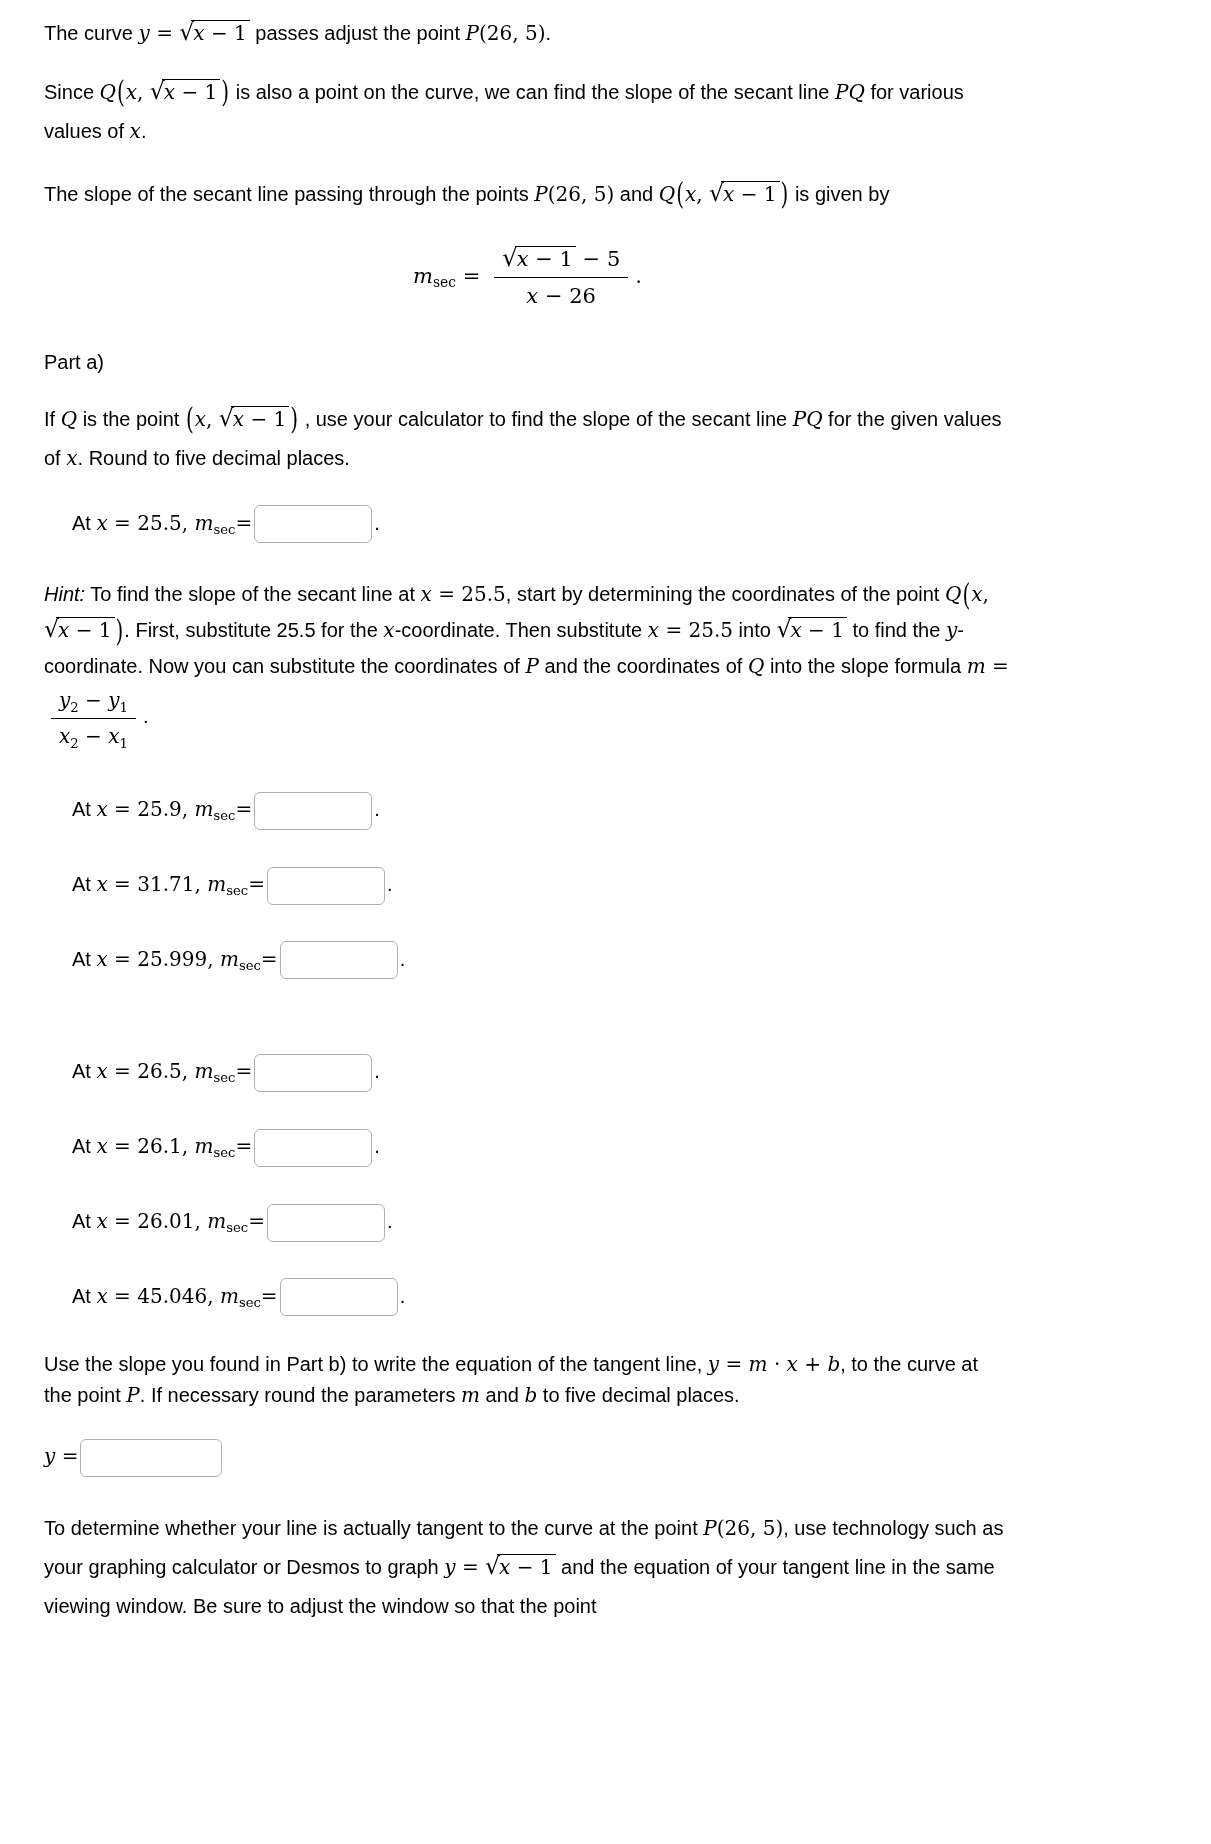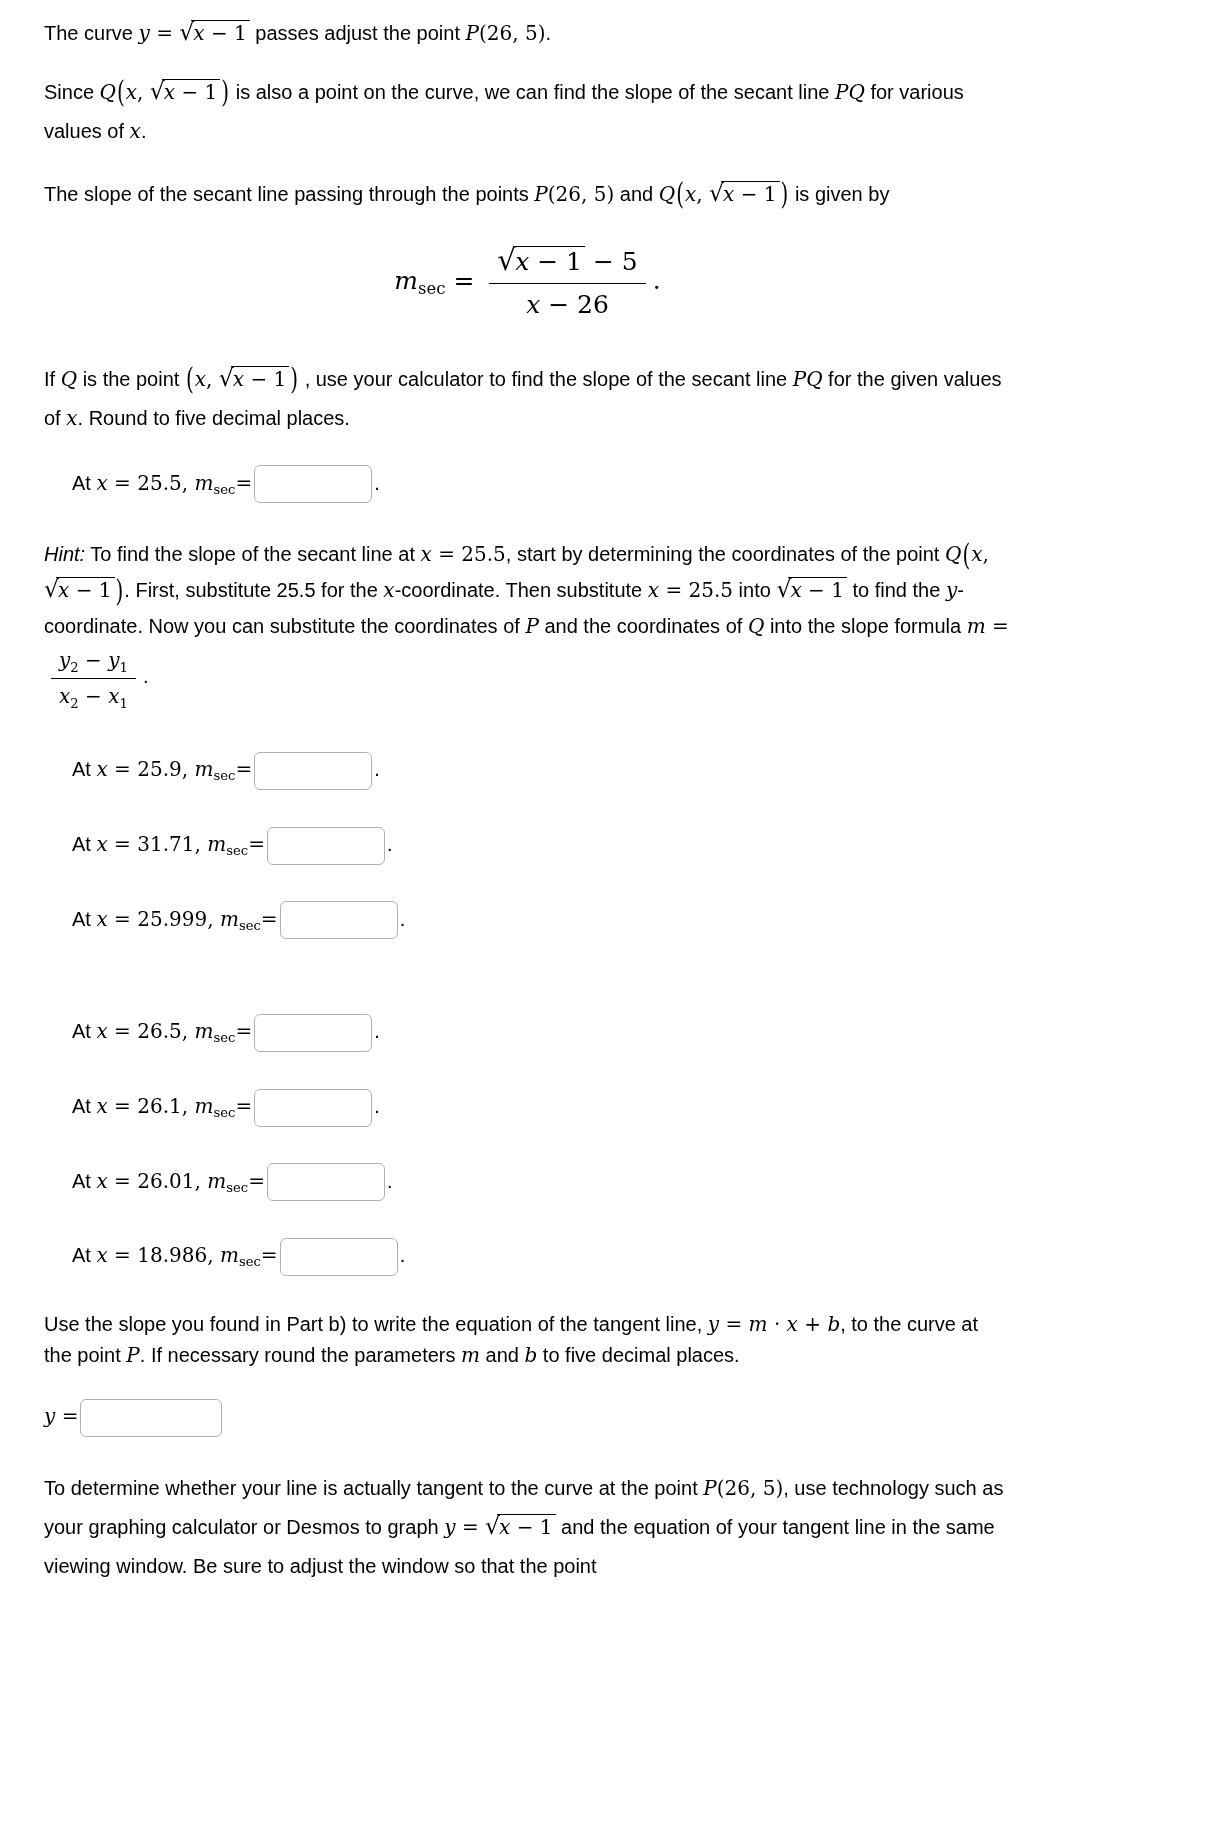--- a/index.html
+++ b/index.html
@@ -23,21 +23,21 @@
   .msub { font-family: "DejaVu Serif", serif; font-style: normal; font-size: 0.66em; vertical-align: -0.28em; }
   sub.msub2 { font-family: "DejaVu Serif", serif; font-style: normal; font-size: 0.66em; line-height: 0; }
   .bigp { font-family: "DejaVu Serif", serif; font-style: normal; display: inline-block; transform: scaleY(1.5); padding: 0 1px; }
   .sqrt { font-family: "DejaVu Serif", serif; white-space: nowrap; }
   .rad { font-style: normal; font-size: 1.18em; line-height: 1; }
   .radicand { border-top: 1.5px solid #000; margin-left: -3px; padding: 0 3px 0 2px; }
   .frac { display: inline-block; vertical-align: middle; text-align: center; font-family: "DejaVu Serif", serif; margin: 0 7px; line-height: 1.35; }
   .frac .num { display: block; border-bottom: 1.5px solid #000; padding: 3px 8px 4px; }
   .frac .den { display: block; padding: 4px 8px 2px; }
 
-  .display-formula { text-align: center; font-size: 25px; margin: 28px 0 36px; }
+  .display-formula { text-align: center; font-size: 21px; margin: 28px 0 36px; }
 
   .part-heading { margin: 38px 0 26px 0; }
 
   .answer-row { margin: 0 0 26px 28px; line-height: 42px; }
   .answer-row.gap-above { margin-top: 64px; }
   .answer-line { margin: 10px 0 32px 0; line-height: 42px; }
 
   .answer-box {
     width: 118px; height: 38px;
     border: 1px solid #b0b0b0;
@@ -61,40 +61,41 @@
 <div class="content">
 
   <p class="para"><span>The curve </span><span class="mi">y</span><span class="mr"> = </span><span class="sqrt"><span class="rad">√</span><span class="radicand"><span class="mi">x</span><span class="mr"> − 1</span></span></span><span> passes adjust the point </span><span class="mi">P</span><span class="mr">(26, 5)</span><span>.</span></p>
 
   <p class="para roomy"><span>Since </span><span class="mi">Q</span><span class="bigp">(</span><span class="mi">x</span><span class="mr">, </span><span class="sqrt"><span class="rad">√</span><span class="radicand"><span class="mi">x</span><span class="mr"> − 1</span></span></span><span class="bigp">)</span><span> is also a point on the curve, we can find the slope of the secant line </span><span class="mi">PQ</span><span> for various values of </span><span class="mi">x</span><span>.</span></p>
 
   <p class="para roomy"><span>The slope of the secant line passing through the points </span><span class="mi">P</span><span class="mr">(26, 5)</span><span> and </span><span class="mi">Q</span><span class="bigp">(</span><span class="mi">x</span><span class="mr">, </span><span class="sqrt"><span class="rad">√</span><span class="radicand"><span class="mi">x</span><span class="mr"> − 1</span></span></span><span class="bigp">)</span><span> is given by</span></p>
 
   <div class="display-formula"><span class="mi">m</span><span class="msub">sec</span><span class="mr"> = </span><span class="frac"><span class="num"><span class="sqrt"><span class="rad">√</span><span class="radicand"><span class="mi">x</span><span class="mr"> − 1</span></span></span><span class="mr"> − 5</span></span><span class="den"><span class="mi">x</span><span class="mr"> − 26</span></span></span><span class="mr">.</span></div>
 
+  <p class="part-heading">Part a)</p>
 
   <p class="para roomy"><span>If </span><span class="mi">Q</span><span> is the point </span><span class="bigp">(</span><span class="mi">x</span><span class="mr">, </span><span class="sqrt"><span class="rad">√</span><span class="radicand"><span class="mi">x</span><span class="mr"> − 1</span></span></span><span class="bigp">)</span><span> , use your calculator to find the slope of the secant line </span><span class="mi">PQ</span><span> for the given values of </span><span class="mi">x</span><span>. Round to five decimal places.</span></p>
 
   <div class="answer-row"><span>At </span><span class="mi">x</span><span class="mr"> = </span><span class="mr">25.5</span><span class="mr">, </span><span class="mi">m</span><span class="msub">sec</span><span class="mr">=</span><input type="text" class="answer-box" style=""><span>.</span></div>
 
   <p class="hint"><span class="hint-label">Hint:</span><span> To find the slope of the secant line at </span><span class="mi">x</span><span class="mr"> = 25.5</span><span>, start by determining the coordinates of the point </span><span class="mi">Q</span><span class="bigp">(</span><span class="mi">x</span><span class="mr">, </span><span class="sqrt"><span class="rad">√</span><span class="radicand"><span class="mi">x</span><span class="mr"> − 1</span></span></span><span class="bigp">)</span><span>. First, substitute 25.5 for the </span><span class="mi">x</span><span>-coordinate. Then substitute </span><span class="mi">x</span><span class="mr"> = 25.5</span><span> into </span><span class="sqrt"><span class="rad">√</span><span class="radicand"><span class="mi">x</span><span class="mr"> − 1</span></span></span><span> to find the </span><span class="mi">y</span><span>-coordinate. Now you can substitute the coordinates of </span><span class="mi">P</span><span> and the coordinates of </span><span class="mi">Q</span><span> into the slope formula </span><span class="mi">m</span><span class="mr"> = </span><span class="frac"><span class="num"><span class="mi">y</span><sub class="msub2">2</sub><span class="mr"> − </span><span class="mi">y</span><sub class="msub2">1</sub></span><span class="den"><span class="mi">x</span><sub class="msub2">2</sub><span class="mr"> − </span><span class="mi">x</span><sub class="msub2">1</sub></span></span><span>.</span></p>
 
   <div class="answer-row"><span>At </span><span class="mi">x</span><span class="mr"> = </span><span class="mr">25.9</span><span class="mr">, </span><span class="mi">m</span><span class="msub">sec</span><span class="mr">=</span><input type="text" class="answer-box" style=""><span>.</span></div>
 
   <div class="answer-row"><span>At </span><span class="mi">x</span><span class="mr"> = </span><span class="mr">31.71</span><span class="mr">, </span><span class="mi">m</span><span class="msub">sec</span><span class="mr">=</span><input type="text" class="answer-box" style=""><span>.</span></div>
 
   <div class="answer-row"><span>At </span><span class="mi">x</span><span class="mr"> = </span><span class="mr">25.999</span><span class="mr">, </span><span class="mi">m</span><span class="msub">sec</span><span class="mr">=</span><input type="text" class="answer-box" style=""><span>.</span></div>
 
   <div class="answer-row gap-above"><span>At </span><span class="mi">x</span><span class="mr"> = </span><span class="mr">26.5</span><span class="mr">, </span><span class="mi">m</span><span class="msub">sec</span><span class="mr">=</span><input type="text" class="answer-box" style=""><span>.</span></div>
 
   <div class="answer-row"><span>At </span><span class="mi">x</span><span class="mr"> = </span><span class="mr">26.1</span><span class="mr">, </span><span class="mi">m</span><span class="msub">sec</span><span class="mr">=</span><input type="text" class="answer-box" style=""><span>.</span></div>
 
   <div class="answer-row"><span>At </span><span class="mi">x</span><span class="mr"> = </span><span class="mr">26.01</span><span class="mr">, </span><span class="mi">m</span><span class="msub">sec</span><span class="mr">=</span><input type="text" class="answer-box" style=""><span>.</span></div>
 
-  <div class="answer-row"><span>At </span><span class="mi">x</span><span class="mr"> = </span><span class="mr">18.986</span><span class="mr">, </span><span class="mi">m</span><span class="msub">sec</span><span class="mr">=</span><input type="text" class="answer-box" style=""><span>.</span></div>
+  <div class="answer-row"><span>At </span><span class="mi">x</span><span class="mr"> = </span><span class="mr">45.046</span><span class="mr">, </span><span class="mi">m</span><span class="msub">sec</span><span class="mr">=</span><input type="text" class="answer-box" style=""><span>.</span></div>
 
 
 
 
 
   <p class="para"><span>Use the slope you found in Part b) to write the equation of the tangent line, </span><span class="mi">y</span><span class="mr"> = </span><span class="mi">m</span><span class="mr"> · </span><span class="mi">x</span><span class="mr"> + </span><span class="mi">b</span><span>, to the curve at the point </span><span class="mi">P</span><span>. If necessary round the parameters </span><span class="mi">m</span><span> and </span><span class="mi">b</span><span> to five decimal places.</span></p>
 
   <div class="answer-line"><span class="mi">y</span><span class="mr"> =</span><input type="text" class="answer-box wide" style=""></div>
 
   <p class="para roomy"><span>To determine whether your line is actually tangent to the curve at the point </span><span class="mi">P</span><span class="mr">(26, 5)</span><span>, use technology such as your graphing calculator or Desmos to graph </span><span class="mi">y</span><span class="mr"> = </span><span class="sqrt"><span class="rad">√</span><span class="radicand"><span class="mi">x</span><span class="mr"> − 1</span></span></span><span> and the equation of your tangent line in the same viewing window. Be sure to adjust the window so that the point </span></p>

